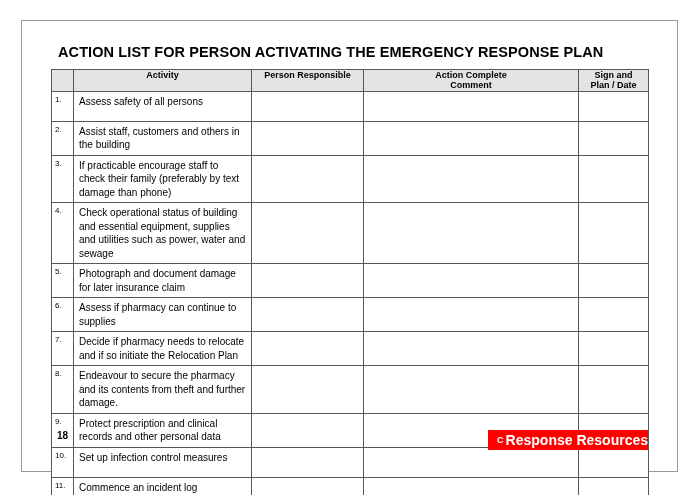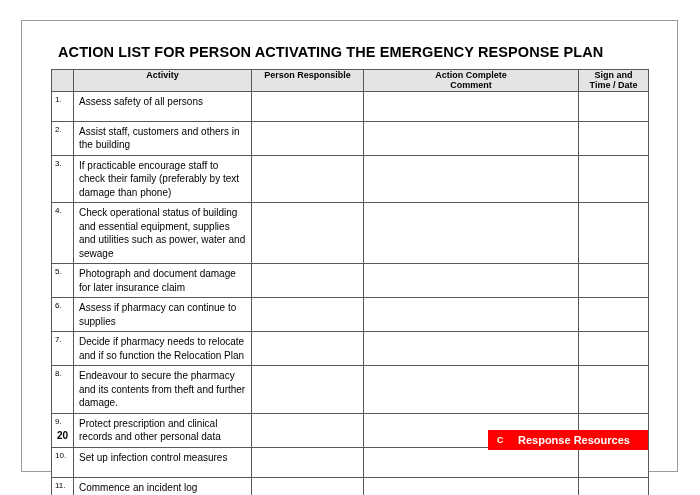--- a/index.html
+++ b/index.html
@@ -123,21 +123,21 @@
   .badge-letter {
     color: #ffffff;
     font-size: 9px;
     font-weight: bold;
     padding-left: 9px;
     width: 30px;
     box-sizing: border-box;
   }
   .badge-label {
     color: #ffffff;
-    font-size: 11px;
+    font-size: 14px;
     font-weight: bold;
     white-space: nowrap;
   }
 </style>
 </head>
 <body>
 
 <div class="page-canvas">
   <div class="page-frame"></div>
 
@@ -155,21 +155,21 @@
       <tr>
         <th class="th-num"></th>
         <th>Activity</th>
         <th>Person Responsible</th>
         <th>
           <span>Action Complete</span><br>
           <span>Comment</span>
         </th>
         <th>
           <span>Sign and</span><br>
-          <span>Time / Date</span>
+          <span>Plan / Date</span>
         </th>
       </tr>
     </thead>
     <tbody id="table-body">
         <tr style="height: 30px;">
           <td class="cell-num">1.</td>
           <td class="cell-activity">Assess safety of all persons</td>
           <td class="cell-blank"></td>
           <td class="cell-blank"></td>
           <td class="cell-blank"></td>
@@ -204,21 +204,21 @@
         </tr>
         <tr style="height: 30px;">
           <td class="cell-num">6.</td>
           <td class="cell-activity">Assess if pharmacy can continue to supplies</td>
           <td class="cell-blank"></td>
           <td class="cell-blank"></td>
           <td class="cell-blank"></td>
         </tr>
         <tr style="height: 28px;">
           <td class="cell-num">7.</td>
-          <td class="cell-activity">Decide if pharmacy needs to relocate and if so function the Relocation Plan</td>
+          <td class="cell-activity">Decide if pharmacy needs to relocate and if so initiate the Relocation Plan</td>
           <td class="cell-blank"></td>
           <td class="cell-blank"></td>
           <td class="cell-blank"></td>
         </tr>
         <tr style="height: 28px;">
           <td class="cell-num">8.</td>
           <td class="cell-activity">Endeavour to secure the pharmacy and its contents from theft and further damage.</td>
           <td class="cell-blank"></td>
           <td class="cell-blank"></td>
           <td class="cell-blank"></td>
@@ -240,19 +240,19 @@
         <tr style="height: 31px;">
           <td class="cell-num">11.</td>
           <td class="cell-activity">Commence an incident log documenting the situation and recording issues and actions</td>
           <td class="cell-blank"></td>
           <td class="cell-blank"></td>
           <td class="cell-blank"></td>
         </tr>
       </tbody>
   </table>
 
-  <div class="page-number">20</div>
+  <div class="page-number">18</div>
 
   <div class="section-badge">
     <span class="badge-letter">C</span>
     <span class="badge-label">Response Resources</span>
   </div>
 </div>
 
 </body></html>

